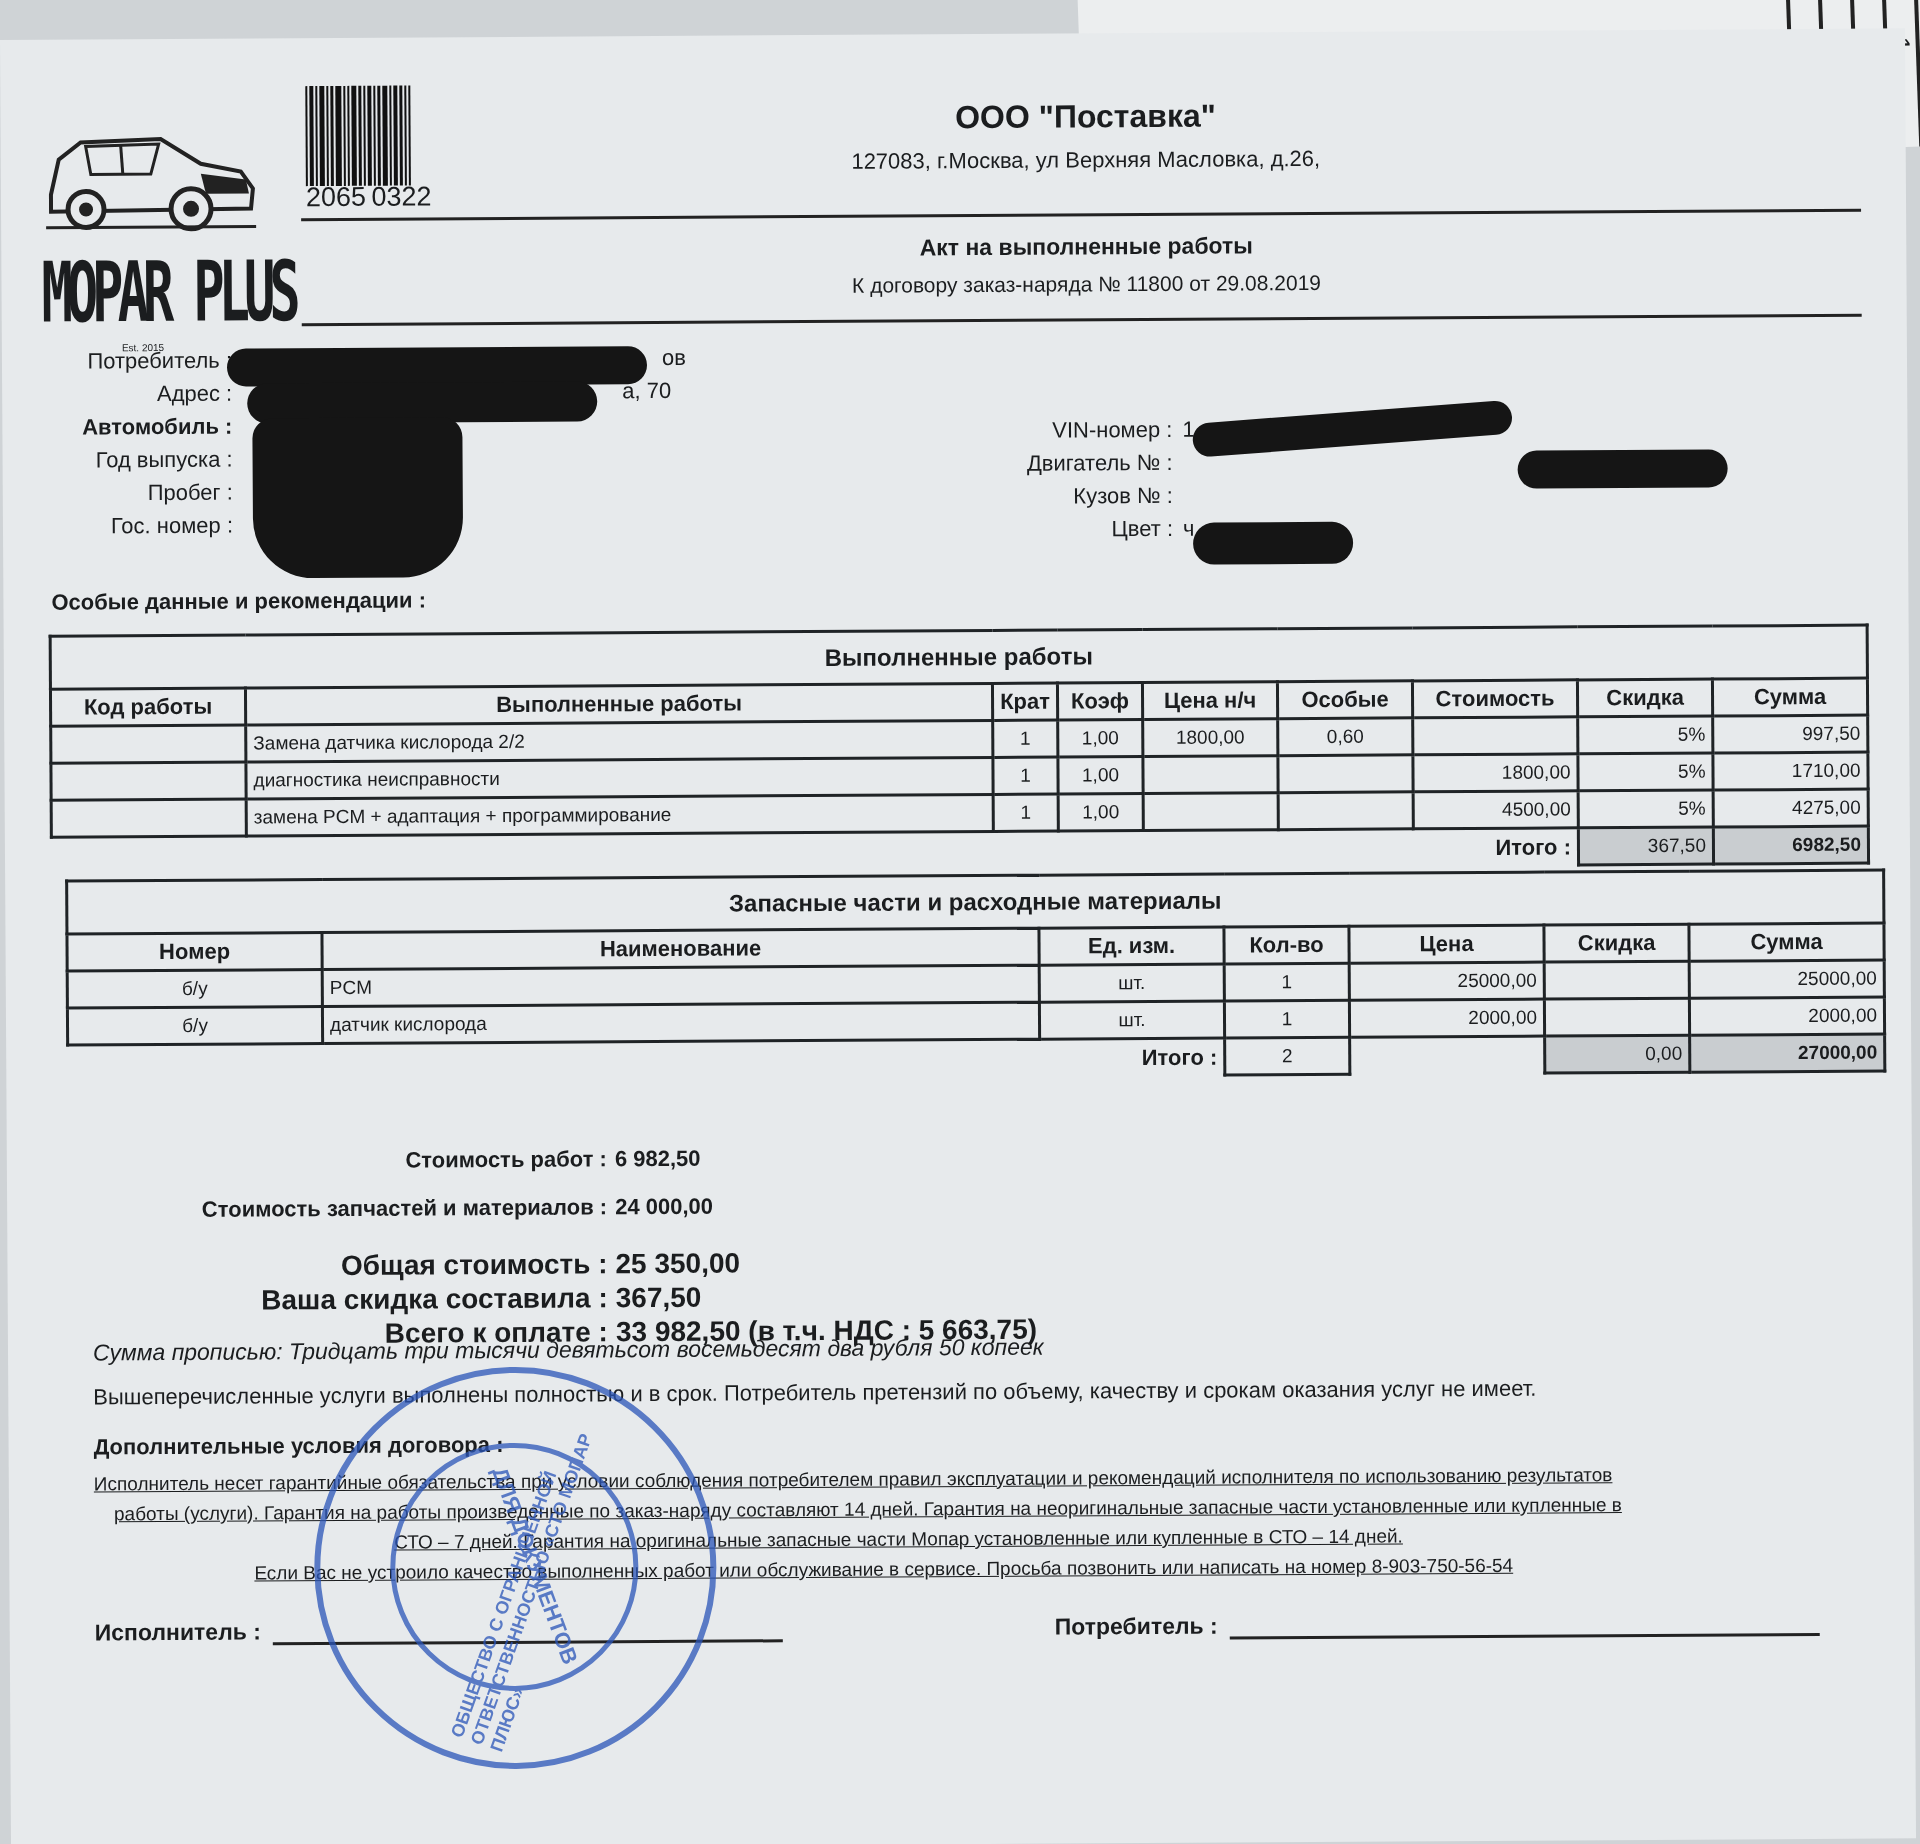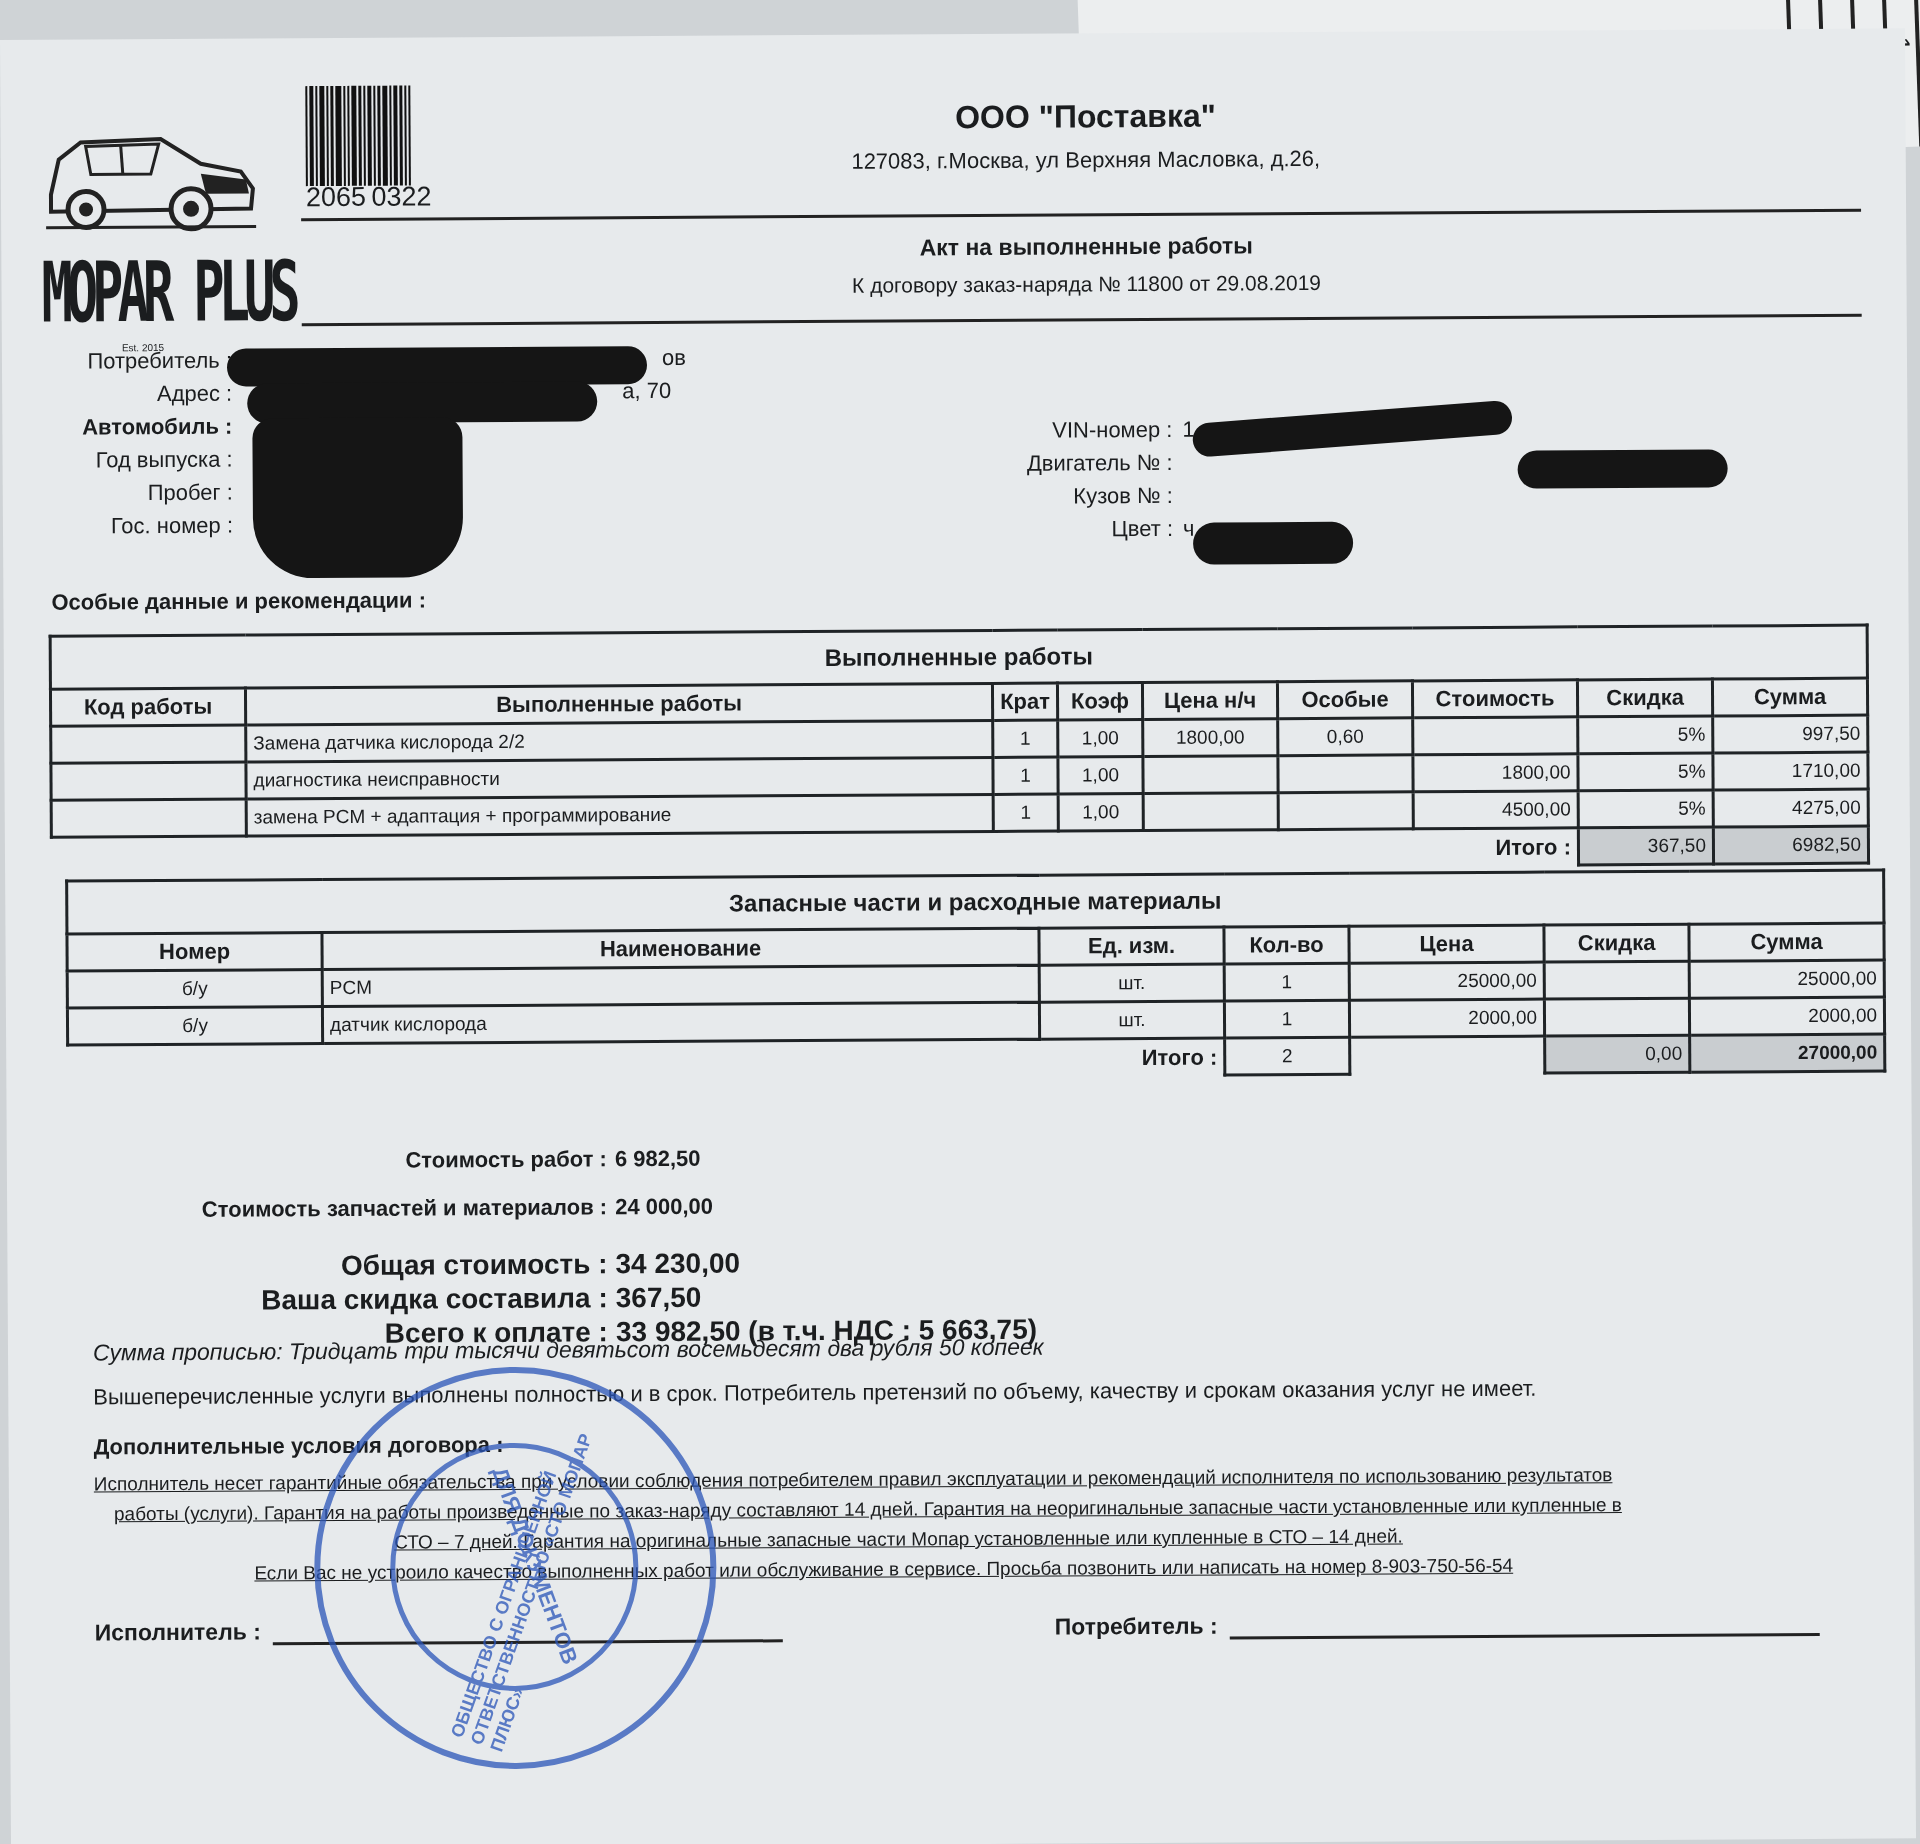--- a/index.html
+++ b/index.html
@@ -226,21 +226,21 @@
       <td class="c"></td>
       <td class="c"></td>
       <td class="r">4500,00</td>
       <td class="r">5%</td>
       <td class="r">4275,00</td>
     </tr>
     <tr>
       <td colspan="6" class="nob"></td>
       <td class="nob r" style="font-weight:bold;font-size:22px">Итого :</td>
       <td class="r shade">367,50</td>
-      <td class="r shade" style="font-weight:normal">6982,50</td>
+      <td class="r shade" style="font-weight:bold">6982,50</td>
     </tr>
   </tbody>
     </table>
 
   <table class="t" style="left:60px;top:840px;width:1820px;">
     <tbody>
         <tr>
           <td colspan="7" class="cap">Запасные части и расходные материалы</td>
         </tr>
     <tr>
@@ -285,21 +285,21 @@
     <div class="tot" style="font-size:22px;margin-top:50px">
         <span class="l">Стоимость работ :</span>
         <span>6 982,50</span>
       </div>
     <div class="tot" style="font-size:22px;margin-top:22px">
         <span class="l">Стоимость запчастей и материалов :</span>
         <span>24 000,00</span>
       </div>
     <div class="tot" style="font-size:28px;margin-top:28px">
         <span class="l">Общая стоимость :</span>
-        <span>34 230,00</span>
+        <span>25 350,00</span>
       </div>
     <div class="tot" style="font-size:28px;margin-top:2px">
         <span class="l">Ваша скидка составила :</span>
         <span>367,50</span>
       </div>
     <div class="tot" style="font-size:28px;margin-top:2px">
         <span class="l">Всего к оплате :</span>
         <span>33 982,50 (в т.ч. НДС : 5 663,75)</span>
       </div>
   </div>

